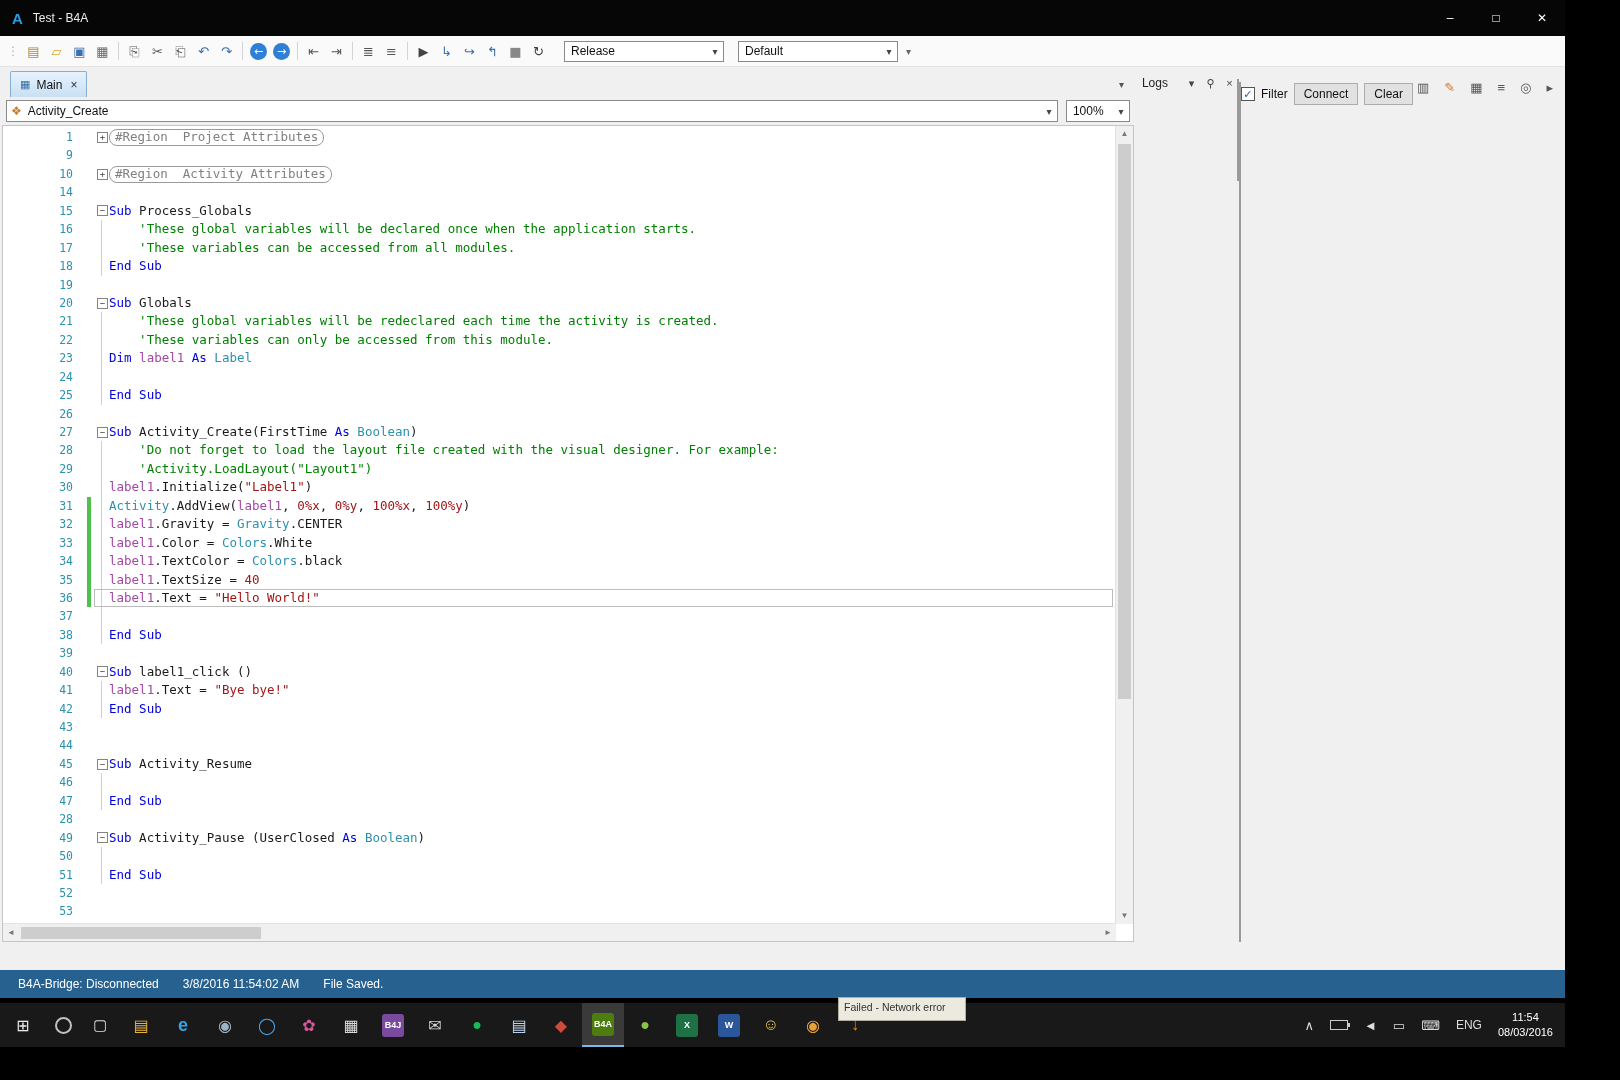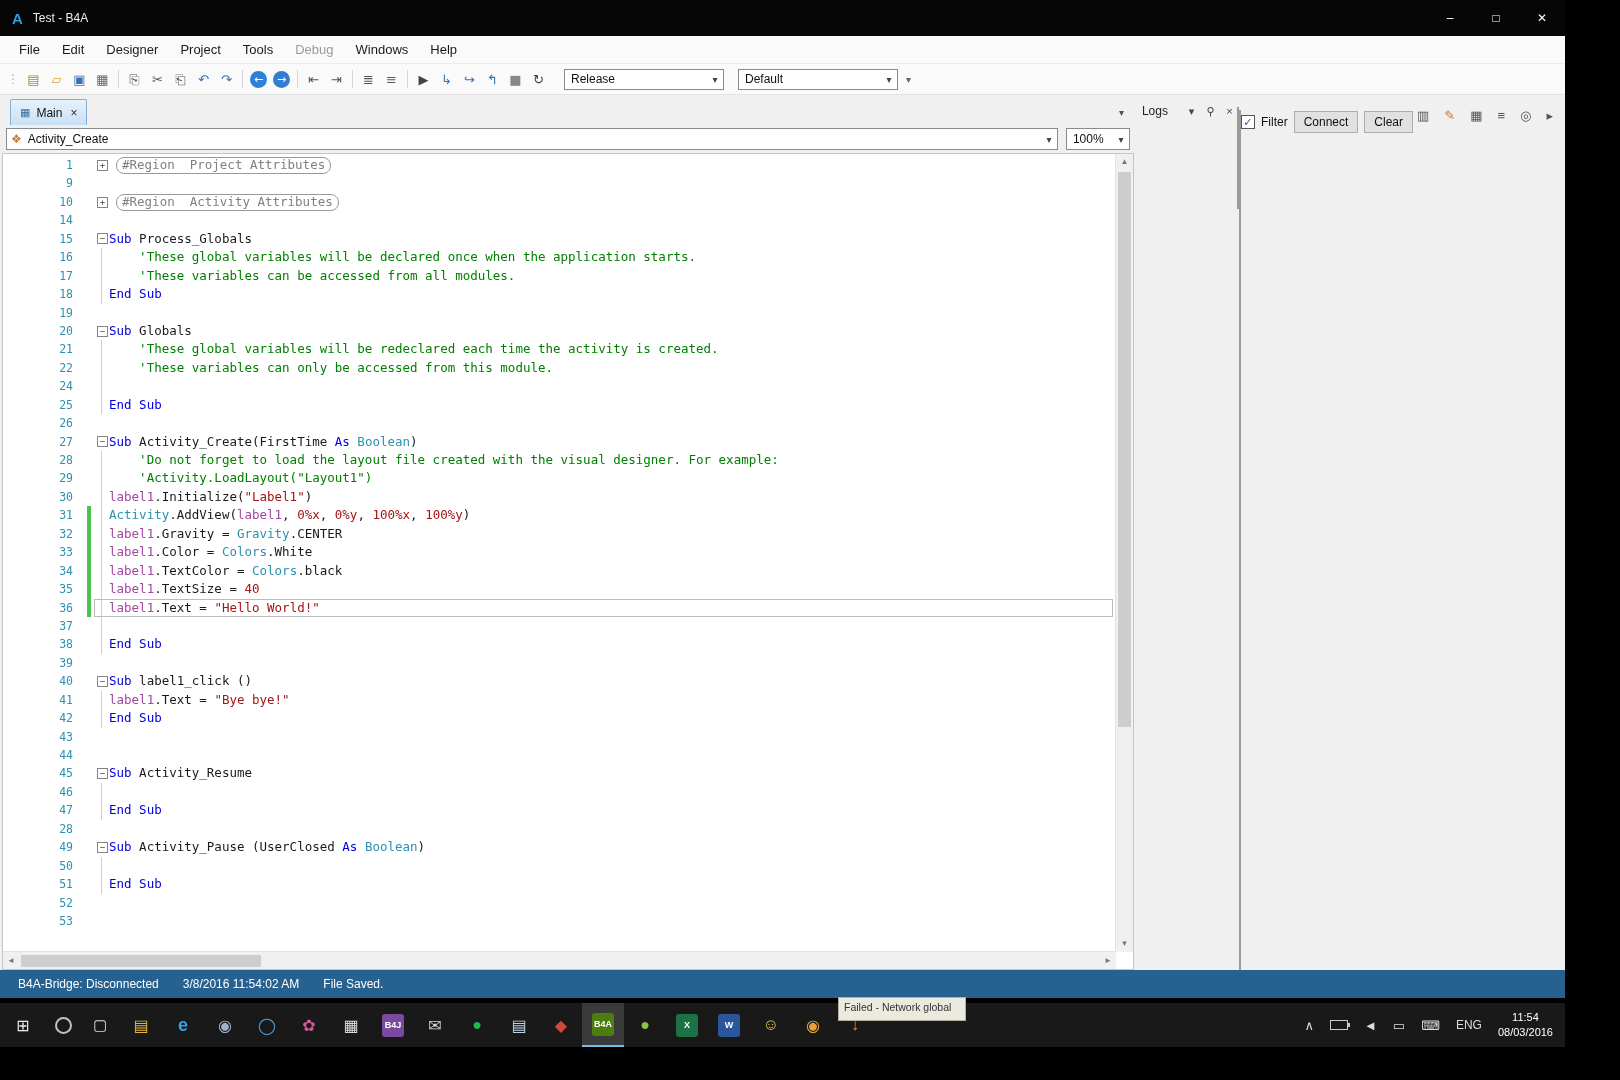--- a/index.html
+++ b/index.html
@@ -53,21 +53,21 @@
   .lines{position:absolute;left:0;top:2px;right:17px;bottom:17px;overflow:hidden;
          font-family:"DejaVu Sans Mono",monospace;font-size:12.5px}
   .cl{display:flex;height:18.45px;line-height:18.45px;align-items:stretch}
   .ln{width:70px;text-align:right;padding-right:14px;color:#2b91af;font-size:11.5px;flex:none}
   .chg{width:4px;flex:none;margin-right:3px}
   .chg.on{background:#4cc24c}
   .body{flex:1;display:flex;align-items:center;position:relative;padding-left:2px}
   .fold{width:13px;flex:none;display:flex;align-items:center;justify-content:center}
   .fbox{width:11px;height:11px;border:1px solid #848484;background:#fff;color:#444;font-size:9px;line-height:9px;text-align:center;display:inline-block;box-sizing:border-box}
   .code{white-space:pre;color:#1a1a1a}
-  .rbox{border:1px solid #9a9a9a;border-radius:8px;padding:0 5px;height:15px;line-height:14px;display:inline-flex;align-items:center;margin-left:7px}
+  .rbox{border:1px solid #9a9a9a;border-radius:8px;padding:0 5px;height:15px;line-height:14px;display:inline-flex;align-items:center;margin-left:0}
   .cl.cur .body::after{content:"";position:absolute;left:0;right:3px;top:0;bottom:0;border:1px solid #bcbcbc;pointer-events:none}
   .cl.g .body::before{content:"";position:absolute;left:7px;top:0;bottom:0;border-left:1px solid #cfcfcf}
   .tk-kw{color:#0000e0}
   .tk-ty{color:#2b91af}
   .tk-cm{color:#008000}
   .tk-str{color:#a31515}
   .tk-num{color:#a31515}
   .tk-vr{color:#a347a3}
   .tk-pl{color:#1a1a1a}
   .tk-rg{color:#808080}
@@ -136,30 +136,20 @@
   <div class="titlebar">
     <span class="logo">A</span>
     <span class="title">Test - B4A</span>
     <div class="wc">
       <button>–</button>
       <button>□</button>
       <button>✕</button>
     </div>
   </div>
 
-  <div class="menubar">
-    <span class="mi">File</span>
-    <span class="mi">Edit</span>
-    <span class="mi">Designer</span>
-    <span class="mi">Project</span>
-    <span class="mi">Tools</span>
-    <span class="mi dis">Debug</span>
-    <span class="mi">Windows</span>
-    <span class="mi">Help</span>
-  </div>
 
   <div class="toolbar">
     <span class="grip">⋮</span>
     <span class="tb-buttons">
         <button class="tbtn" style="color: rgb(176, 137, 47);">▤</button>
         <button class="tbtn" style="color: rgb(217, 166, 46);">▱</button>
         <button class="tbtn" style="color: rgb(58, 111, 176);">▣</button>
         <button class="tbtn" style="color: rgb(102, 102, 102);">▦</button>
         <span class="tsep"></span>
         <button class="tbtn" style="color: rgb(85, 85, 85);">⎘</button>
@@ -319,20 +309,28 @@
             </div>
             <div class="cl g">
               <span class="ln">22</span>
               <span class="chg"></span>
               <span class="body">
                 <span class="fold"></span>
                 <span class="code"><span class="tk-cm">    'These variables can only be accessed from this module.</span></span>
               </span>
             </div>
             <div class="cl g">
+              <span class="ln">23</span>
+              <span class="chg"></span>
+              <span class="body">
+                <span class="fold"></span>
+                <span class="code"><span class="tk-kw">Dim</span><span class="tk-vr"> label1</span><span class="tk-kw"> As</span><span class="tk-ty"> Label</span></span>
+              </span>
+            </div>
+            <div class="cl g">
               <span class="ln">24</span>
               <span class="chg"></span>
               <span class="body">
                 <span class="fold"></span>
                 <span class="code"></span>
               </span>
             </div>
             <div class="cl g">
               <span class="ln">25</span>
               <span class="chg"></span>
@@ -616,21 +614,21 @@
     </div>
   </div>
 
   <div class="statusbar">
     <span>B4A-Bridge: Disconnected</span>
     <span>3/8/2016 11:54:02 AM</span>
     <span>File Saved.</span>
   </div>
 </div>
 
-<div class="dl-tooltip">Failed - Network global</div>
+<div class="dl-tooltip">Failed - Network error</div>
 
 <div class="taskbar">
   <button class="start">⊞</button>
   <button class="cortana">
     <span class="ring"></span>
   </button>
   <button class="tv">▢</button>
   <div class="apps">
       <button class="tapp">
         <span style="color: rgb(232, 179, 57);">▤</span>

